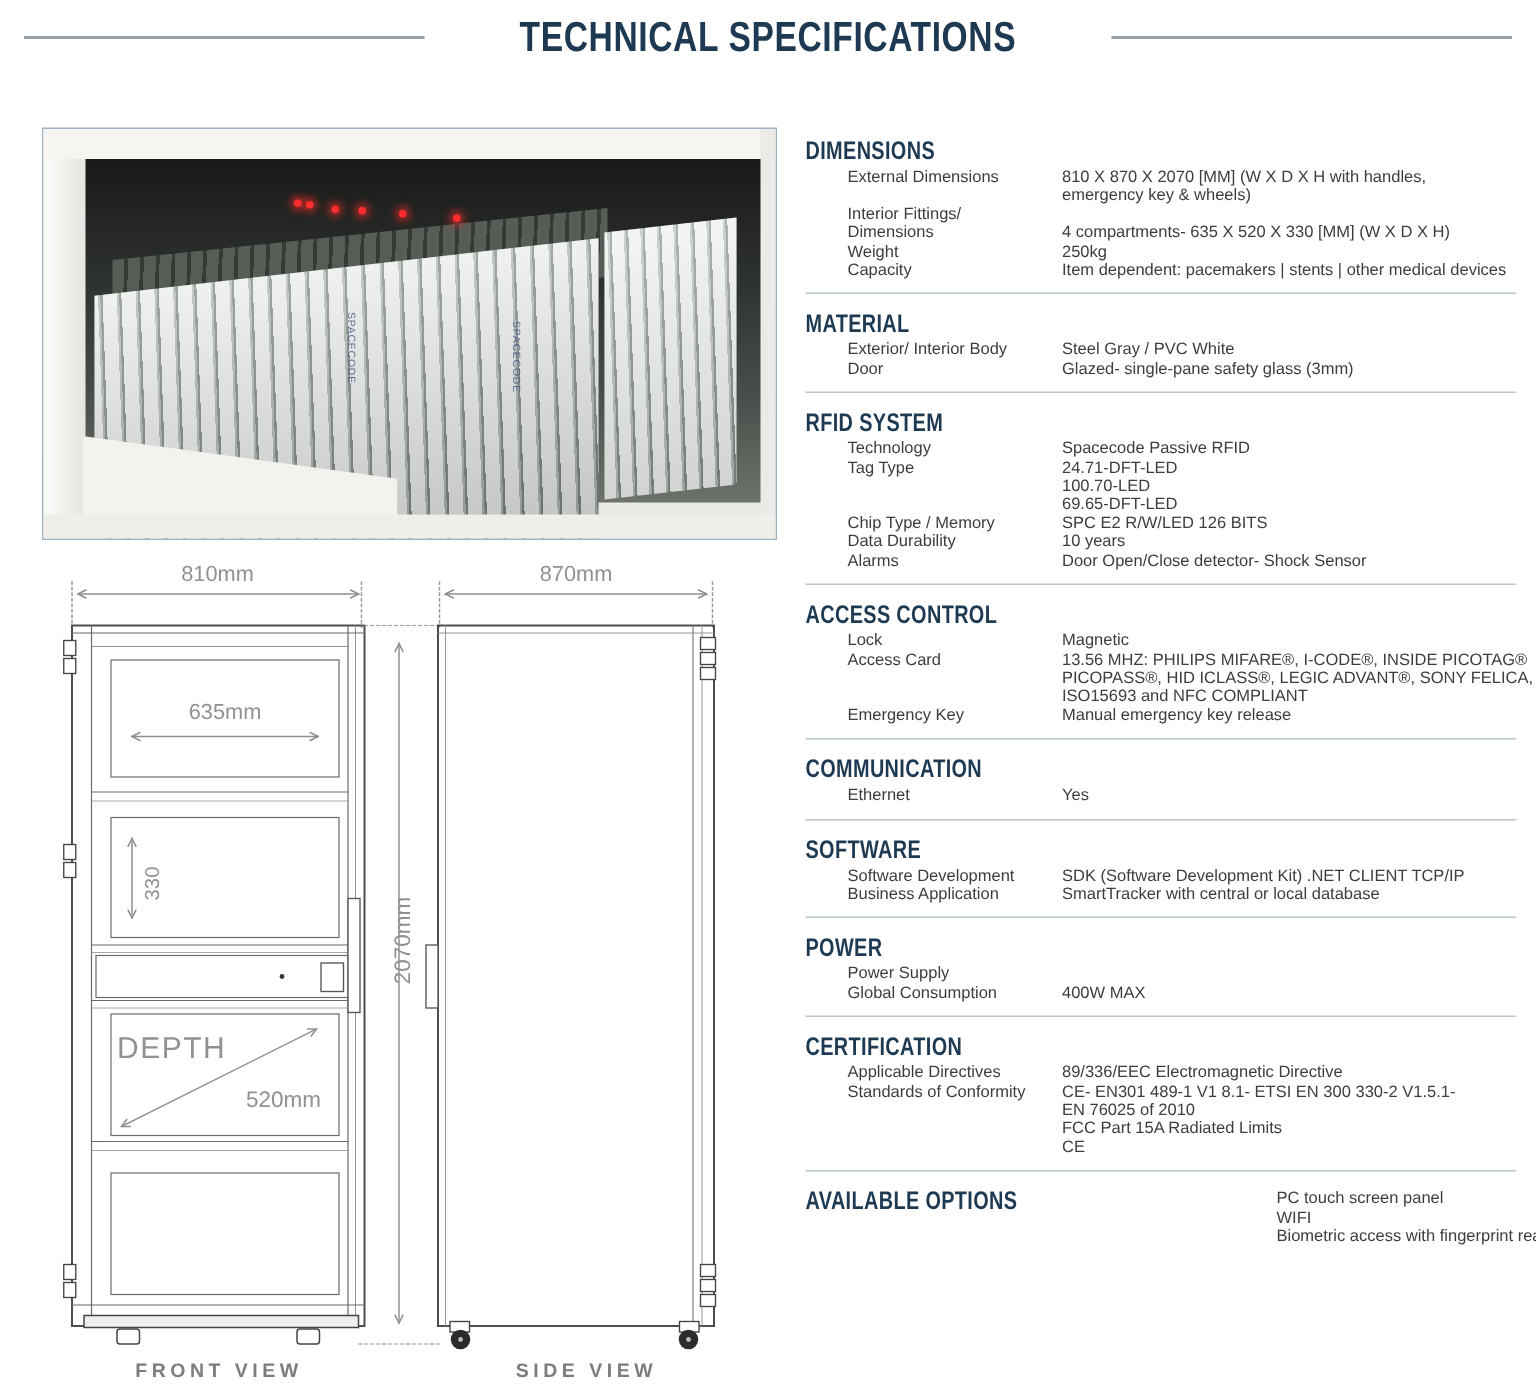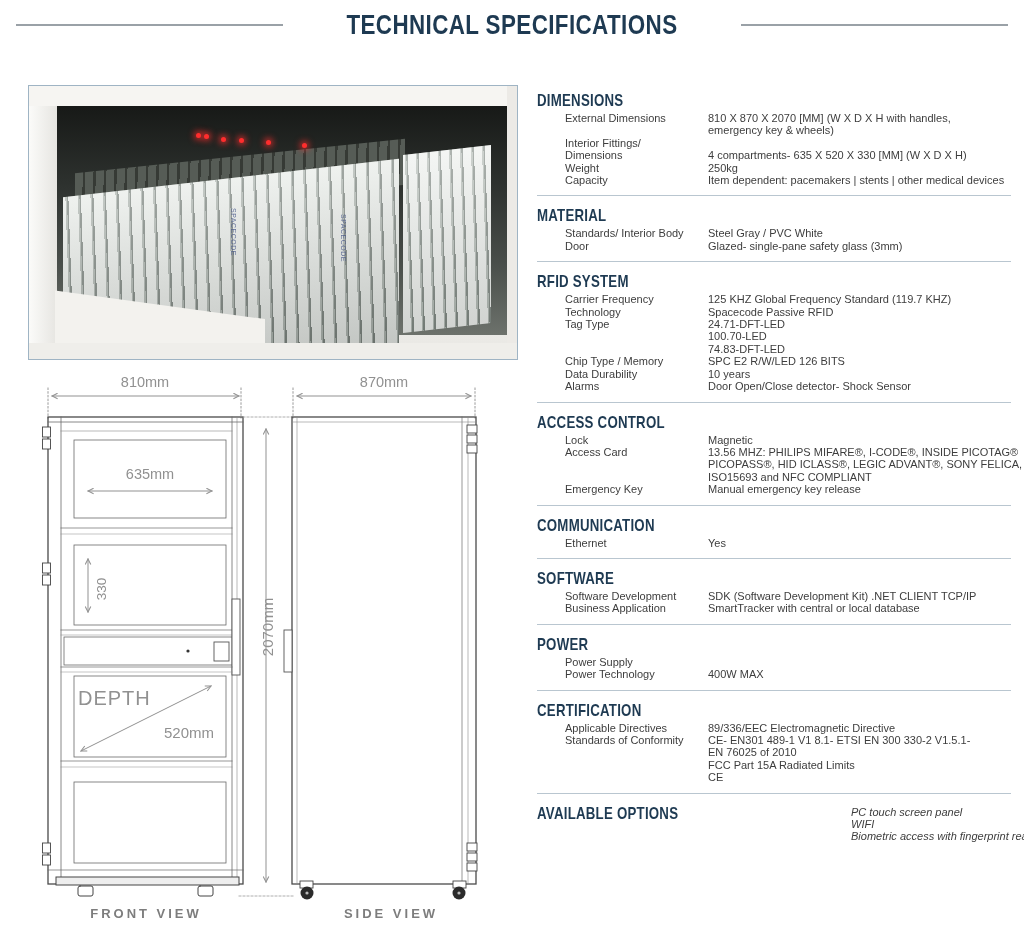--- a/index.html
+++ b/index.html
@@ -54,21 +54,21 @@
 
   
   .specs { position:absolute; left:537px; top:92px; width:474px; }
   .sec-heading { font-size:17px; line-height:17px; margin:0 0 3px 0; font-weight:700;
                  color:var(--accent); transform:scaleX(.78); transform-origin:0 50%;
                  white-space:nowrap; letter-spacing:.3px; }
   .spec-section { padding-bottom:9px; margin-bottom:11px; border-bottom:1px solid var(--divider); }
   .spec-section:last-child { border-bottom:none; }
   .row { display:grid; grid-template-columns:143px 1fr;padding-left:28px; }
   .lbl, .val { font-size:11px; line-height:12.4px; color:#3d3d3d; white-space:nowrap; }
-  .spec-section.inline .rows { margin-left:143px; margin-top:-19px;font-style:italic; }
+  .spec-section.inline .rows { margin-left:143px; margin-top:-19px; }
 </style>
 </head>
 <body>
 
 <div class="page">
 
   <header class="titlebar">
     <span class="rule"></span>
     <h1>TECHNICAL SPECIFICATIONS</h1>
     <span class="rule"></span>
@@ -229,51 +229,47 @@
           <div class="row">
             <span class="lbl">Capacity</span>
             <span class="val">Item dependent: pacemakers | stents | other medical devices</span>
           </div>
         </div>
       </section>
       <section class="spec-section">
         <h2 class="sec-heading">MATERIAL</h2>
         <div class="rows">
           <div class="row">
-            <span class="lbl">Standards/ Interior Body</span>
+            <span class="lbl">Exterior/ Interior Body</span>
             <span class="val">Steel Gray / PVC White</span>
           </div>
           <div class="row">
             <span class="lbl">Door</span>
             <span class="val">Glazed- single-pane safety glass (3mm)</span>
           </div>
         </div>
       </section>
       <section class="spec-section">
         <h2 class="sec-heading">RFID SYSTEM</h2>
         <div class="rows">
           <div class="row">
-            <span class="lbl">Carrier Frequency</span>
-            <span class="val">125 KHZ Global Frequency Standard (119.7 KHZ)</span>
-          </div>
-          <div class="row">
             <span class="lbl">Technology</span>
             <span class="val">Spacecode Passive RFID</span>
           </div>
           <div class="row">
             <span class="lbl">Tag Type</span>
             <span class="val">24.71-DFT-LED</span>
           </div>
           <div class="row">
             <span class="lbl"></span>
             <span class="val">100.70-LED</span>
           </div>
           <div class="row">
             <span class="lbl"></span>
-            <span class="val">74.83-DFT-LED</span>
+            <span class="val">69.65-DFT-LED</span>
           </div>
           <div class="row">
             <span class="lbl">Chip Type / Memory</span>
             <span class="val">SPC E2 R/W/LED 126 BITS</span>
           </div>
           <div class="row">
             <span class="lbl">Data Durability</span>
             <span class="val">10 years</span>
           </div>
           <div class="row">
@@ -329,21 +325,21 @@
           </div>
         </div>
       </section>
       <section class="spec-section">
         <h2 class="sec-heading">POWER</h2>
         <div class="rows">
           <div class="row">
             <span class="lbl">Power Supply</span>
           </div>
           <div class="row">
-            <span class="lbl">Power Technology</span>
+            <span class="lbl">Global Consumption</span>
             <span class="val">400W MAX</span>
           </div>
         </div>
       </section>
       <section class="spec-section">
         <h2 class="sec-heading">CERTIFICATION</h2>
         <div class="rows">
           <div class="row">
             <span class="lbl">Applicable Directives</span>
             <span class="val">89/336/EEC Electromagnetic Directive</span>

